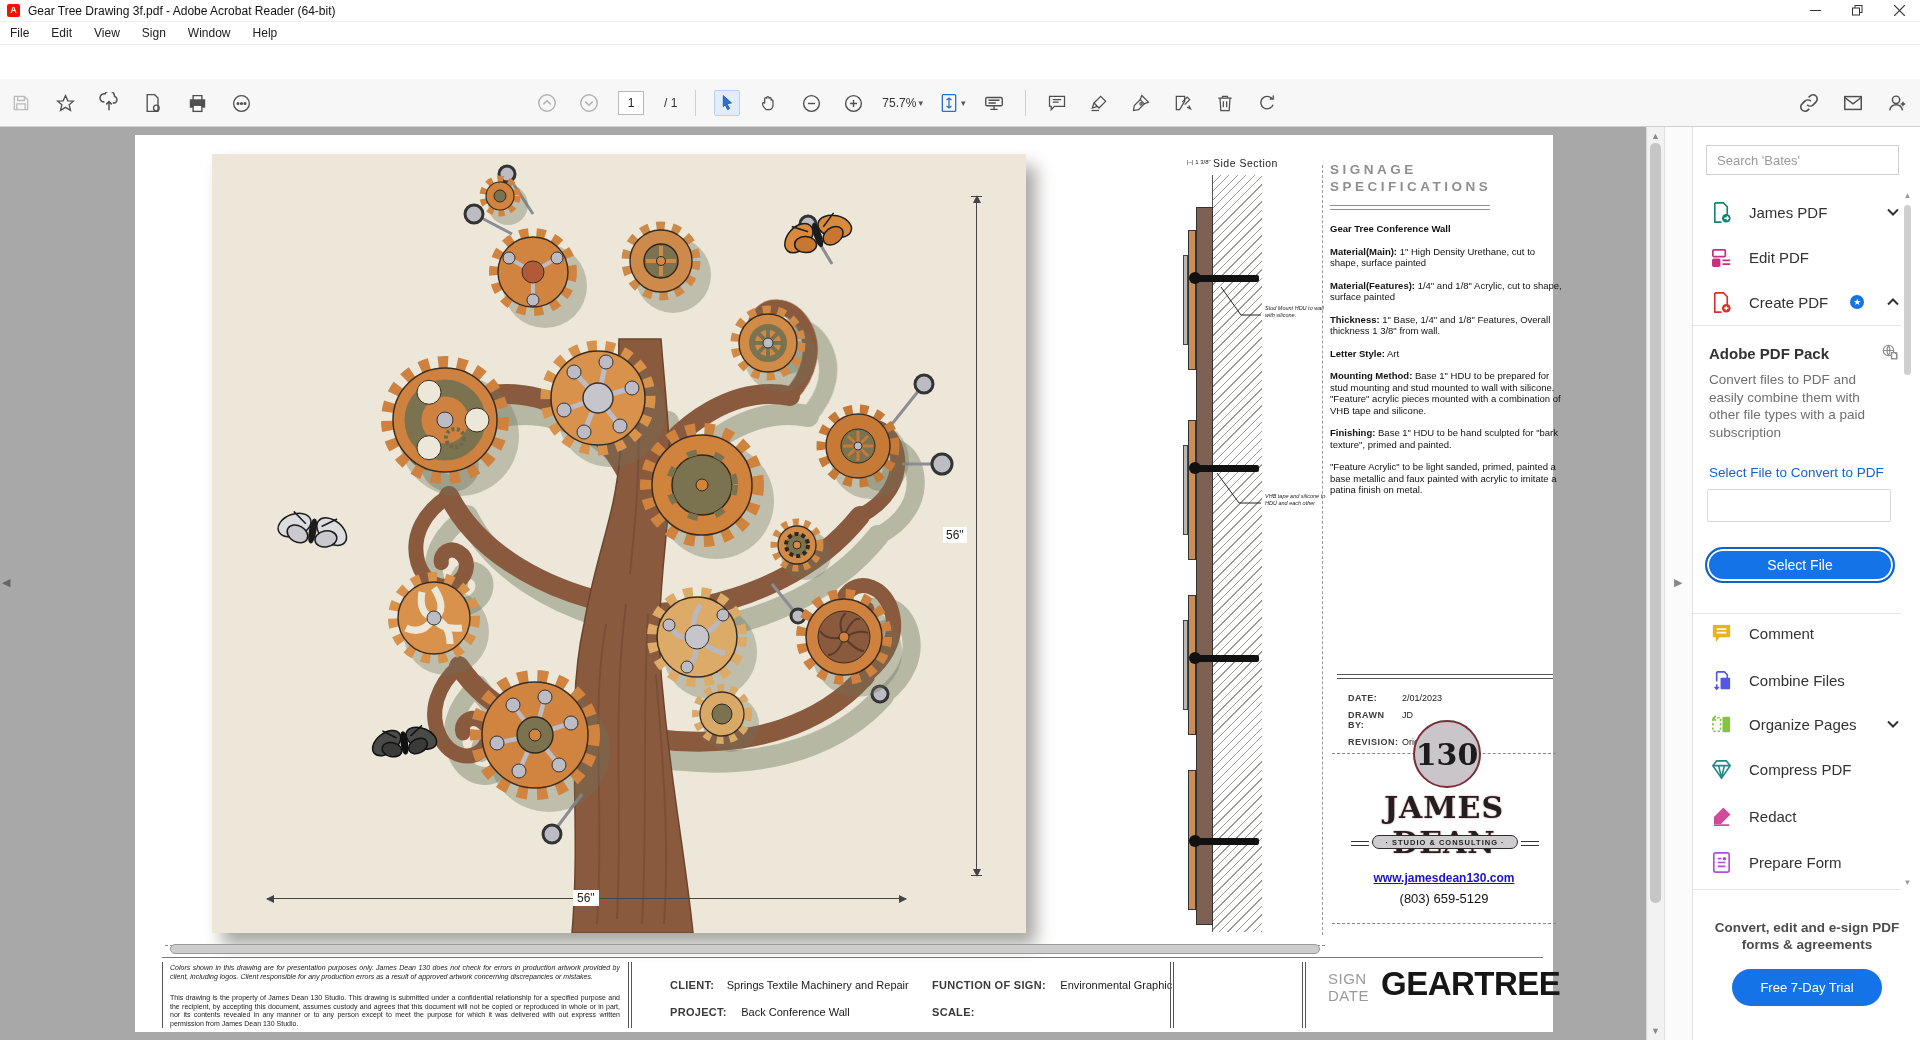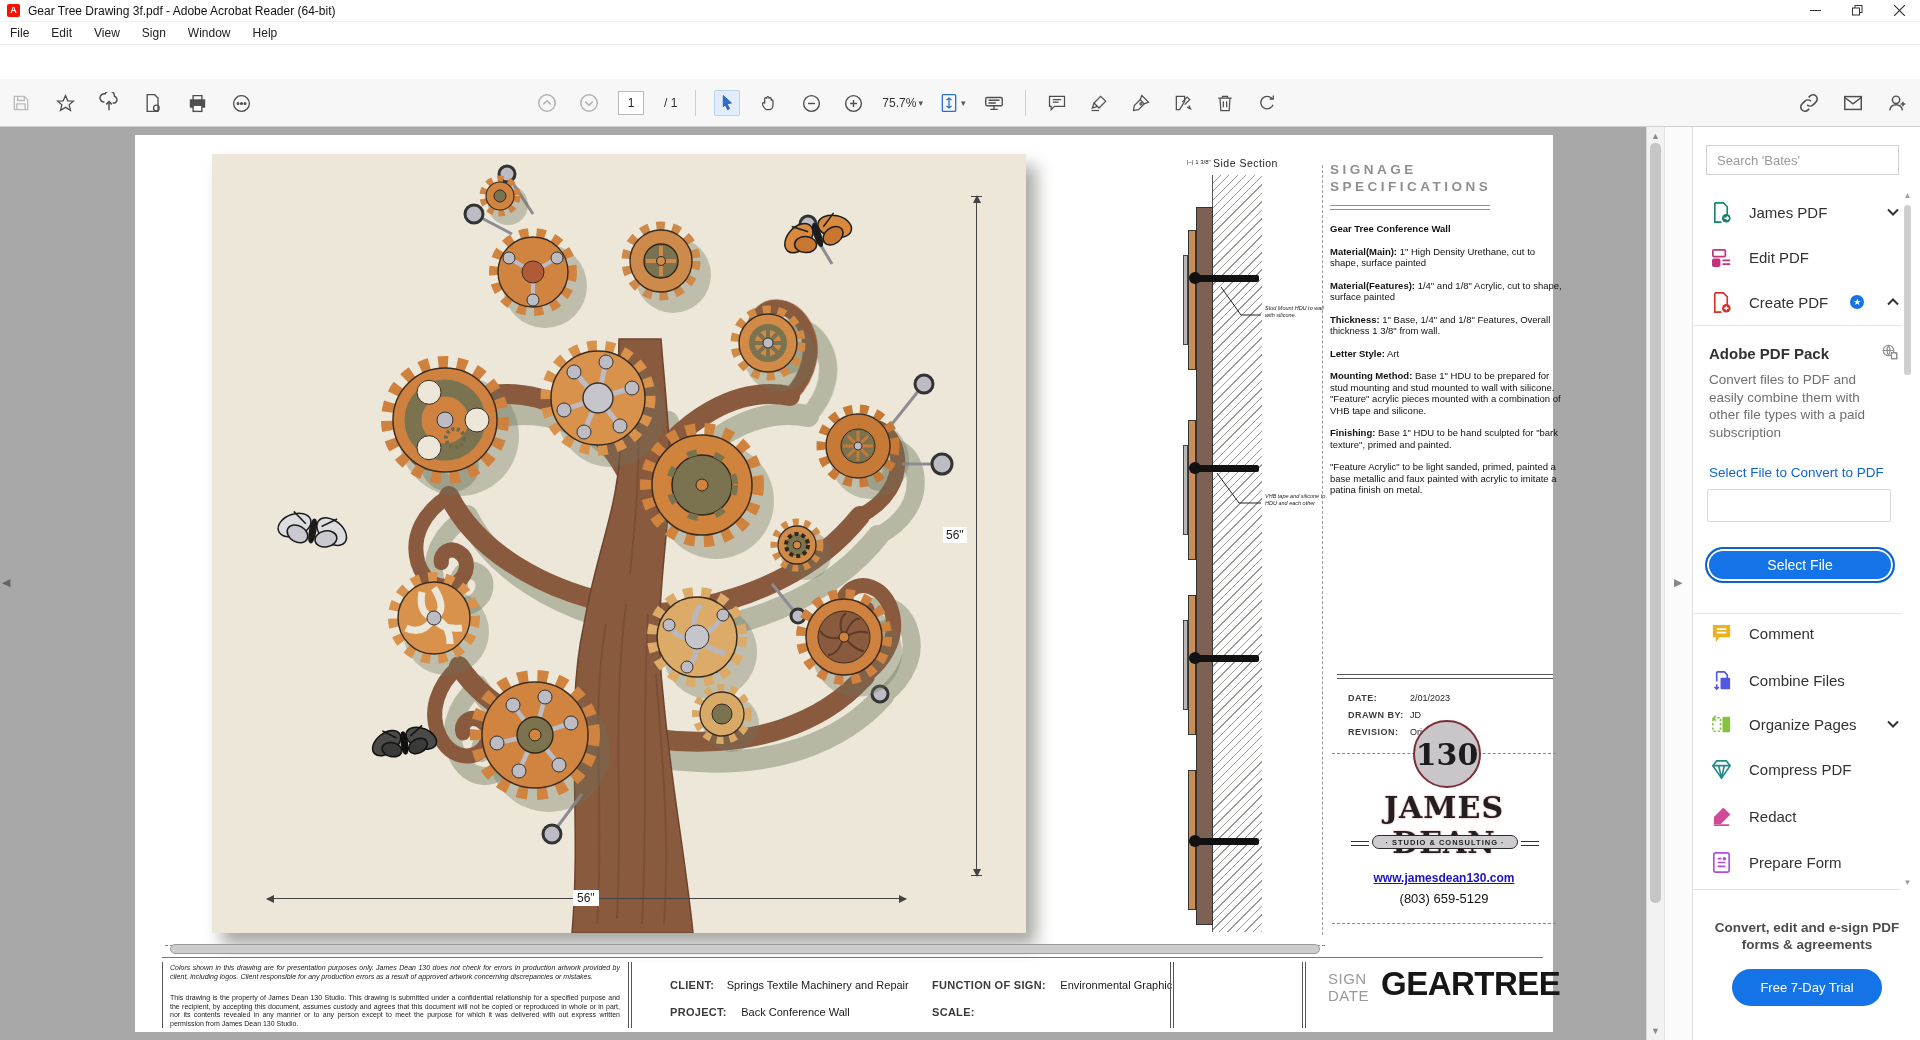--- a/index.html
+++ b/index.html
@@ -91,21 +91,21 @@
   .spec-head{position:absolute;left:1195px;top:26px;font-size:13.5px;font-weight:bold;letter-spacing:3.5px;color:#8f8f8f;line-height:17px;}
   .spec-rule{position:absolute;left:1195px;top:70px;width:160px;height:5px;border-top:1.5px solid #8f8f8f;border-bottom:1px solid #8f8f8f;}
   .specs{position:absolute;left:1195px;top:88px;width:234px;font-size:9.5px;line-height:11.5px;color:#111;}
   .specs p{margin:0 0 11px 0;}
   .specs b{font-weight:bold;}
 
   
   .meta-rule{position:absolute;left:1202px;top:539px;width:216px;height:5px;border-top:1px solid #555;border-bottom:1px solid #555;}
   .meta{position:absolute;left:1213px;top:558px;width:210px;font-size:9px;color:#222;}
   .meta .row{display:flex;margin-bottom:7px;}
-  .meta .lab{width:62px;font-weight:bold;letter-spacing:.5px;color:#3c3c3c;}
+  .meta .lab{width:54px;font-weight:bold;letter-spacing:.5px;color:#3c3c3c;}
   .meta .val{color:#222;}
   .dashline{position:absolute;border-top:1.5px dashed #888;width:224px;left:1197px;}
   .logo-circle{position:absolute;left:1278px;top:585px;width:68px;height:68px;background:#c9c5c9;border:2px solid #7a2f38;border-radius:50%;display:flex;align-items:center;justify-content:center;font-family:"DejaVu Serif",serif;font-weight:bold;font-size:30px;color:#1c1c1c;}
   .logo-name{position:absolute;left:1197px;top:655px;width:224px;text-align:center;font-family:"DejaVu Serif",serif;font-weight:bold;font-size:30px;letter-spacing:1px;color:#231f20;text-shadow:0 0 2px #c88;}
   .logo-pill{position:absolute;left:1237px;top:700px;width:146px;height:14px;background:#cfccd0;border:1.5px solid #2c2c2c;border-radius:8px;display:flex;align-items:center;justify-content:center;font-size:7.5px;font-weight:bold;letter-spacing:1px;color:#1d1d1d;}
   .logo-pill:before,.logo-pill:after{content:"";position:absolute;top:5px;width:18px;border-top:1px solid #333;border-bottom:1px solid #333;height:3px;}
   .logo-pill:before{left:-22px;}
   .logo-pill:after{right:-22px;}
   .logo-url{position:absolute;left:1197px;top:736px;width:224px;text-align:center;font-size:12px;font-weight:bold;color:#1a12c4;text-decoration:underline;}
   .logo-phone{position:absolute;left:1197px;top:756px;width:224px;text-align:center;font-size:13px;color:#111;}

